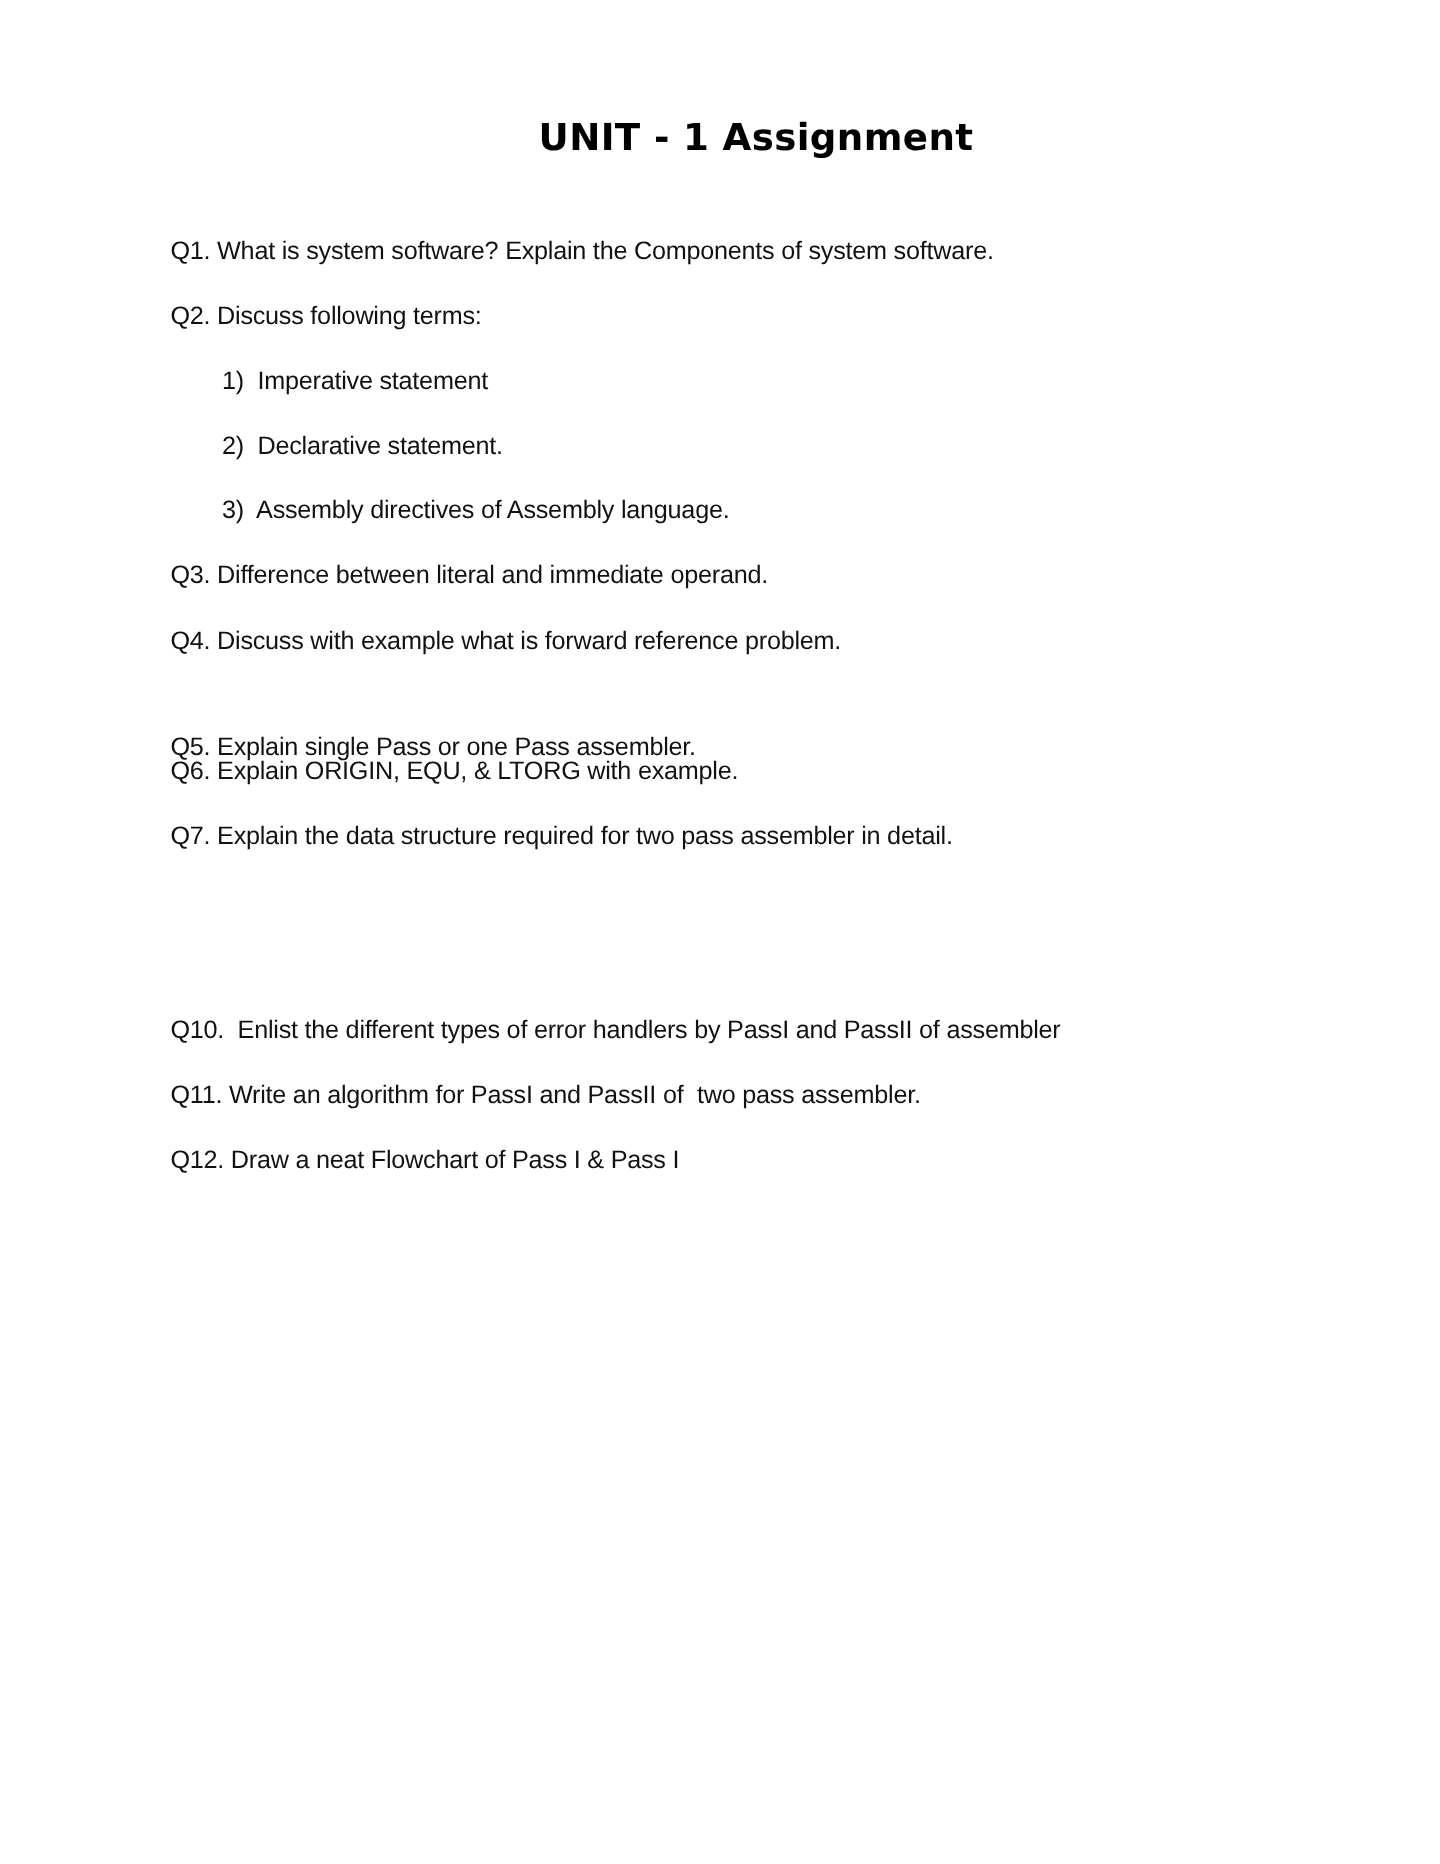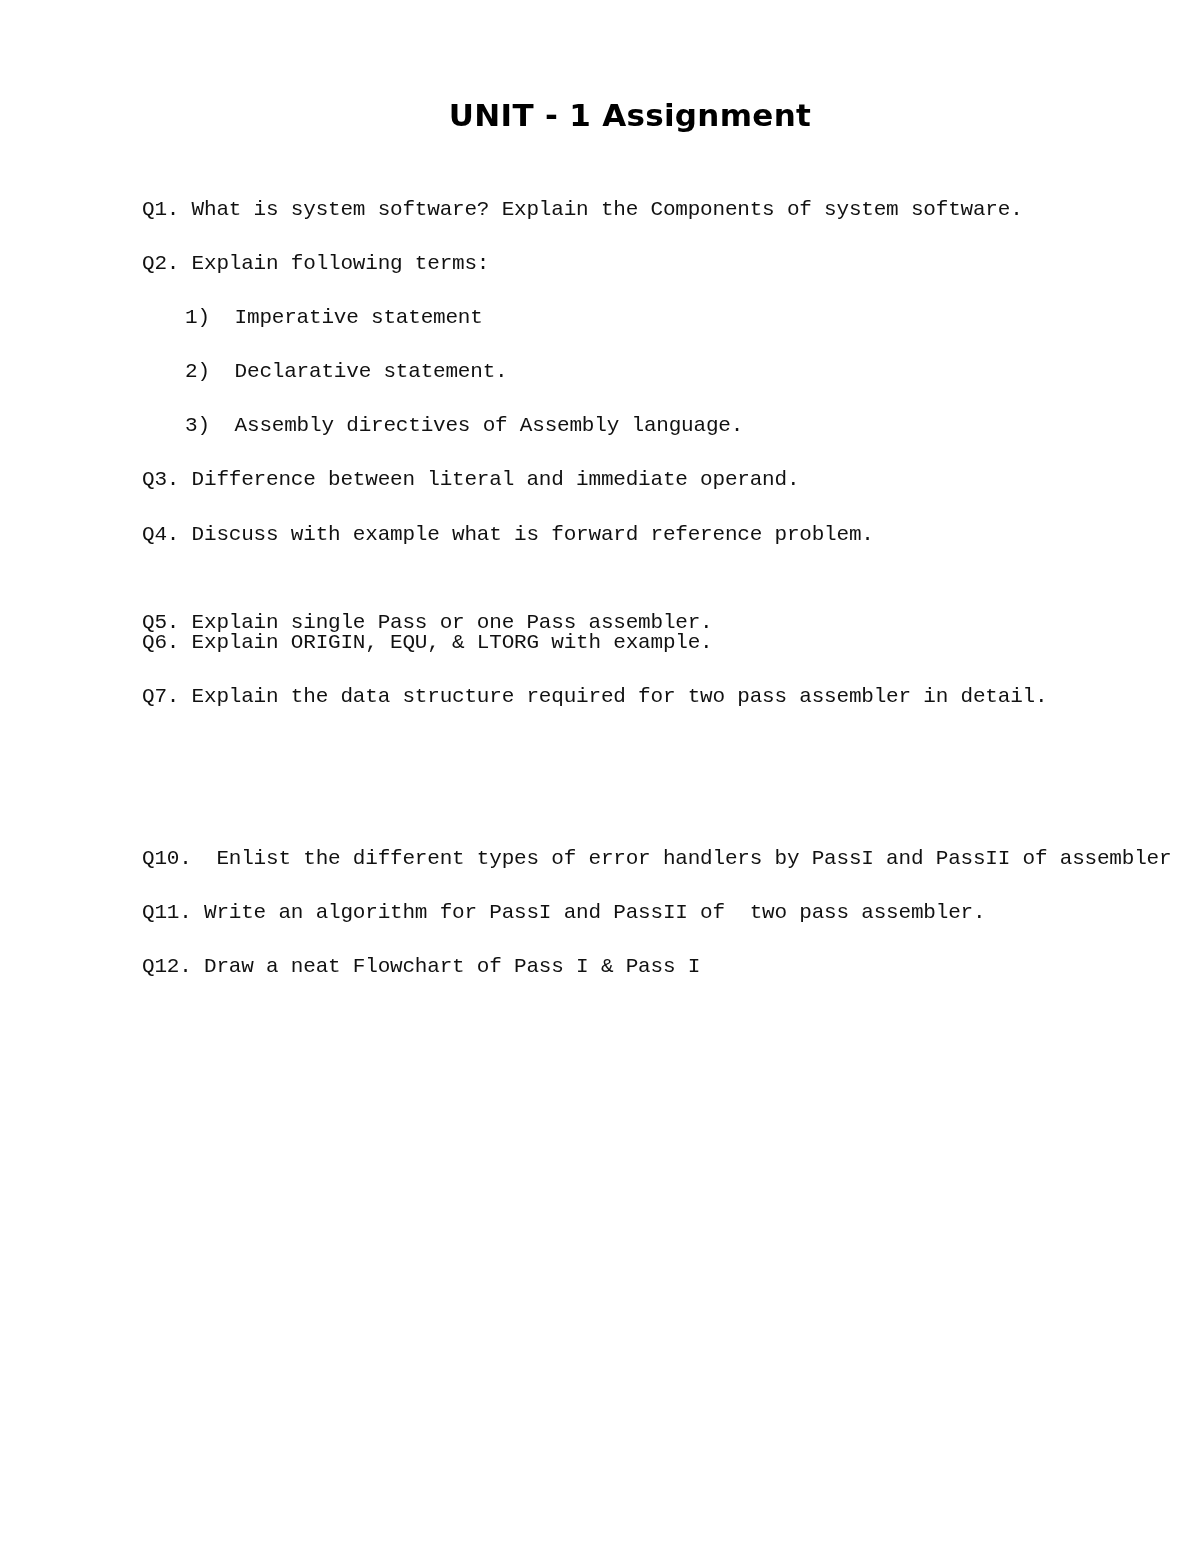--- a/index.html
+++ b/index.html
@@ -4,33 +4,33 @@
 <style>
   html, body { margin:0; padding:0; background:#ffffff; }
   body { width:1200px; height:1553px; position:relative; overflow:hidden; }
   .page { position:absolute; left:0; top:0; width:1200px; height:1553px; background:#fff; }
   .title {
     position:absolute; left:0; width:1260px; top:97px; text-align:center;
     font-family:"DejaVu Sans", sans-serif; font-weight:bold; font-size:31px; color:#000;
     letter-spacing:0.3px;
   }
   .line {
-    position:absolute; left:142px; font-family:Liberation Mono, monospace; font-size:21px;
+    position:absolute; left:142px; font-family:Liberation Sans, sans-serif; font-size:21px;
     color:#111; white-space:pre; letter-spacing:-0.2px;
   }
   .sub { left:185px; }
 </style>
 </head>
 <body>
 
 <div class="page">
   <div class="title">UNIT - 1 Assignment</div>
 
   <div class="line" style="top:198px">Q1. What is system software? Explain the Components of system software.</div>
-  <div class="line" style="top:252px">Q2. Explain following terms:</div>
+  <div class="line" style="top:252px">Q2. Discuss following terms:</div>
   <div class="line sub" style="top:306px">1)  Imperative statement</div>
   <div class="line sub" style="top:360px">2)  Declarative statement.</div>
   <div class="line sub" style="top:414px">3)  Assembly directives of Assembly language.</div>
   <div class="line" style="top:468px">Q3. Difference between literal and immediate operand.</div>
   <div class="line" style="top:523px">Q4. Discuss with example what is forward reference problem.</div>
   <div class="line" style="top:611px">Q5. Explain single Pass or one Pass assembler.</div>
   <div class="line" style="top:631px">Q6. Explain ORIGIN, EQU, &amp; LTORG with example.</div>
   <div class="line" style="top:685px">Q7. Explain the data structure required for two pass assembler in detail.</div>
   <div class="line" style="top:847px">Q10.  Enlist the different types of error handlers by PassI and PassII of assembler</div>
   <div class="line" style="top:901px">Q11. Write an algorithm for PassI and PassII of  two pass assembler.</div>

